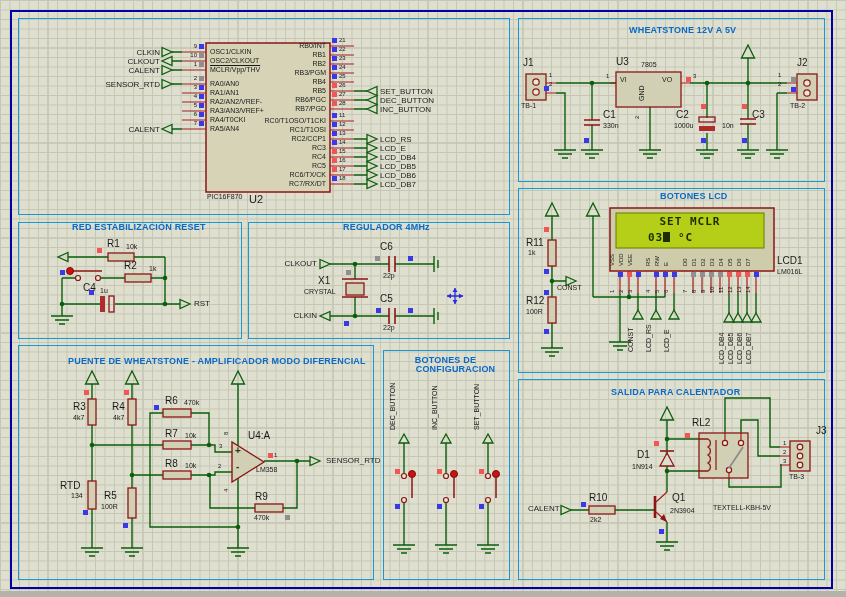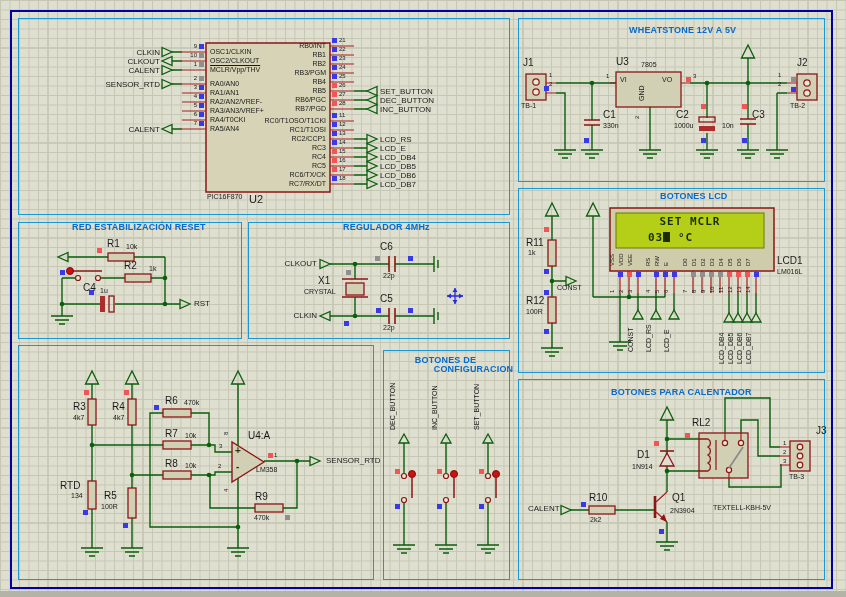--- a/index.html
+++ b/index.html
@@ -569,20 +569,21 @@
   <span class="v7" style="left:634px;top:345px">CONST</span>
   <span class="v7" style="left:652px;top:345px">LCD_RS</span>
   <span class="v7" style="left:670px;top:345px">LCD_E</span>
   <span class="v7" style="left:725px;top:357px">LCD_DB4</span>
   <span class="v7" style="left:734px;top:357px">LCD_DB5</span>
   <span class="v7" style="left:743px;top:357px">LCD_DB6</span>
   <span class="v7" style="left:752px;top:357px">LCD_DB7</span>
   <span class="ref" style="left:777px;top:256px">LCD1</span>
   <span class="val" style="left:777px;top:268px">LM016L</span>
 
+  <span class="ttl" style="left:68px;top:356px">PUENTE DE WHEATSTONE - AMPLIFICADOR MODO DIFERENCIAL</span>
   <span class="ref" style="left:73px;top:402px">R3</span>
   <span class="val" style="left:73px;top:414px">4k7</span>
   <span class="ref" style="left:112px;top:402px">R4</span>
   <span class="val" style="left:113px;top:414px">4k7</span>
   <span class="ref" style="left:60px;top:481px">RTD</span>
   <span class="val" style="left:71px;top:492px">134</span>
   <span class="ref" style="left:104px;top:491px">R5</span>
   <span class="val" style="left:101px;top:503px">100R</span>
   <span class="ref" style="left:165px;top:396px">R6</span>
   <span class="val" style="left:184px;top:399px">470k</span>
@@ -597,26 +598,26 @@
   <span class="sign" style="left:235px;top:446px">+</span>
   <span class="sign" style="left:236px;top:462px">-</span>
   <span class="num" style="left:219px;top:443px">3</span>
   <span class="num" style="left:218px;top:463px">2</span>
   <span class="num" style="left:274px;top:452px">1</span>
   <span class="v6" style="left:230px;top:428px">8</span>
   <span class="v6" style="left:230px;top:485px">4</span>
   <span class="lb" style="left:326px;top:456px">SENSOR_RTD</span>
 
   <div class="ttl tc" style="left:383px;top:355px;width:125px">BOTONES DE</div>
-  <div class="ttl tc" style="left:401px;top:364px;width:145px">CONFIGURACION</div>
+  <div class="ttl tc" style="left:383px;top:364px;width:145px">CONFIGURACION</div>
   <span class="v7" style="left:396px;top:423px">DEC_BUTTON</span>
   <span class="v7" style="left:438px;top:423px">INC_BUTTON</span>
   <span class="v7" style="left:480px;top:423px">SET_BUTTON</span>
 
-  <span class="ttl" style="left:611px;top:387px">BOTONES PARA CALENTADOR</span>
+  <span class="ttl" style="left:611px;top:387px">SALIDA PARA CALENTADOR</span>
   <span class="lb" style="left:528px;top:504px">CALENT</span>
   <span class="ref" style="left:589px;top:493px">R10</span>
   <span class="val" style="left:590px;top:516px">2k2</span>
   <span class="ref" style="left:672px;top:493px">Q1</span>
   <span class="val" style="left:670px;top:507px">2N3904</span>
   <span class="ref" style="left:637px;top:450px">D1</span>
   <span class="val" style="left:632px;top:463px">1N914</span>
   <span class="ref" style="left:692px;top:418px">RL2</span>
   <span class="ref" style="left:816px;top:426px">J3</span>
   <span class="val" style="left:789px;top:473px">TB-3</span>

